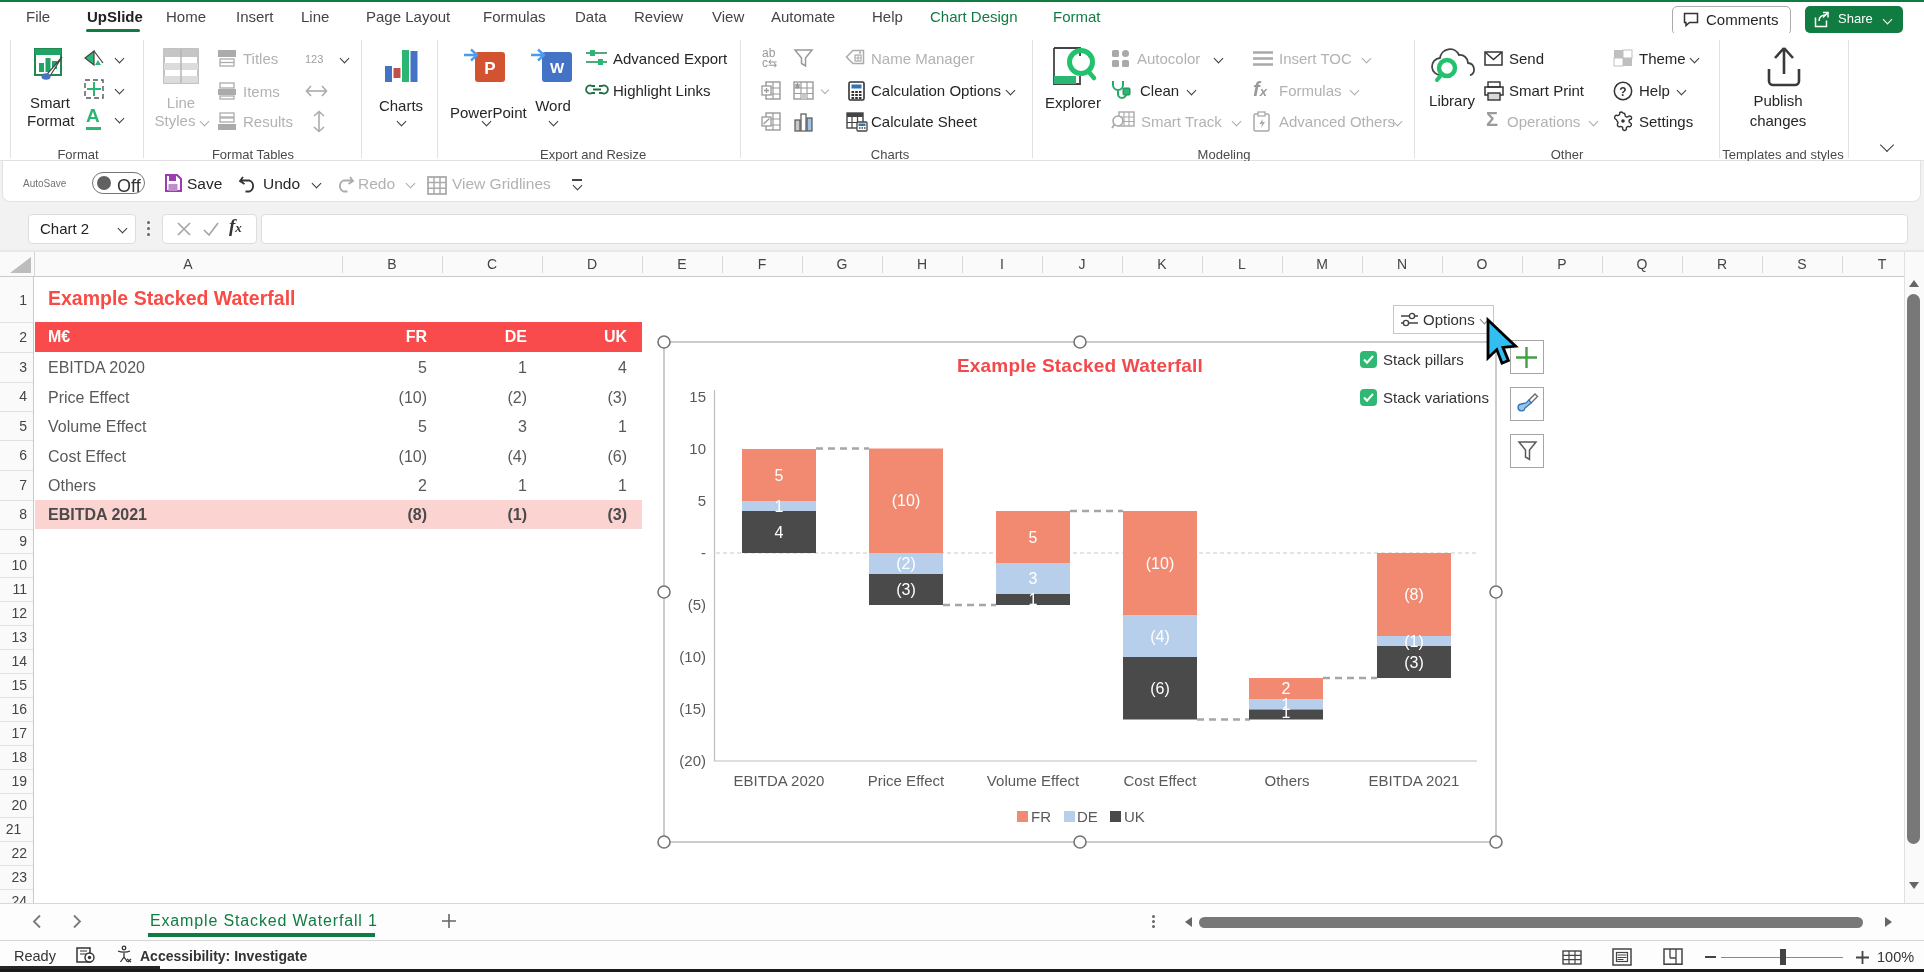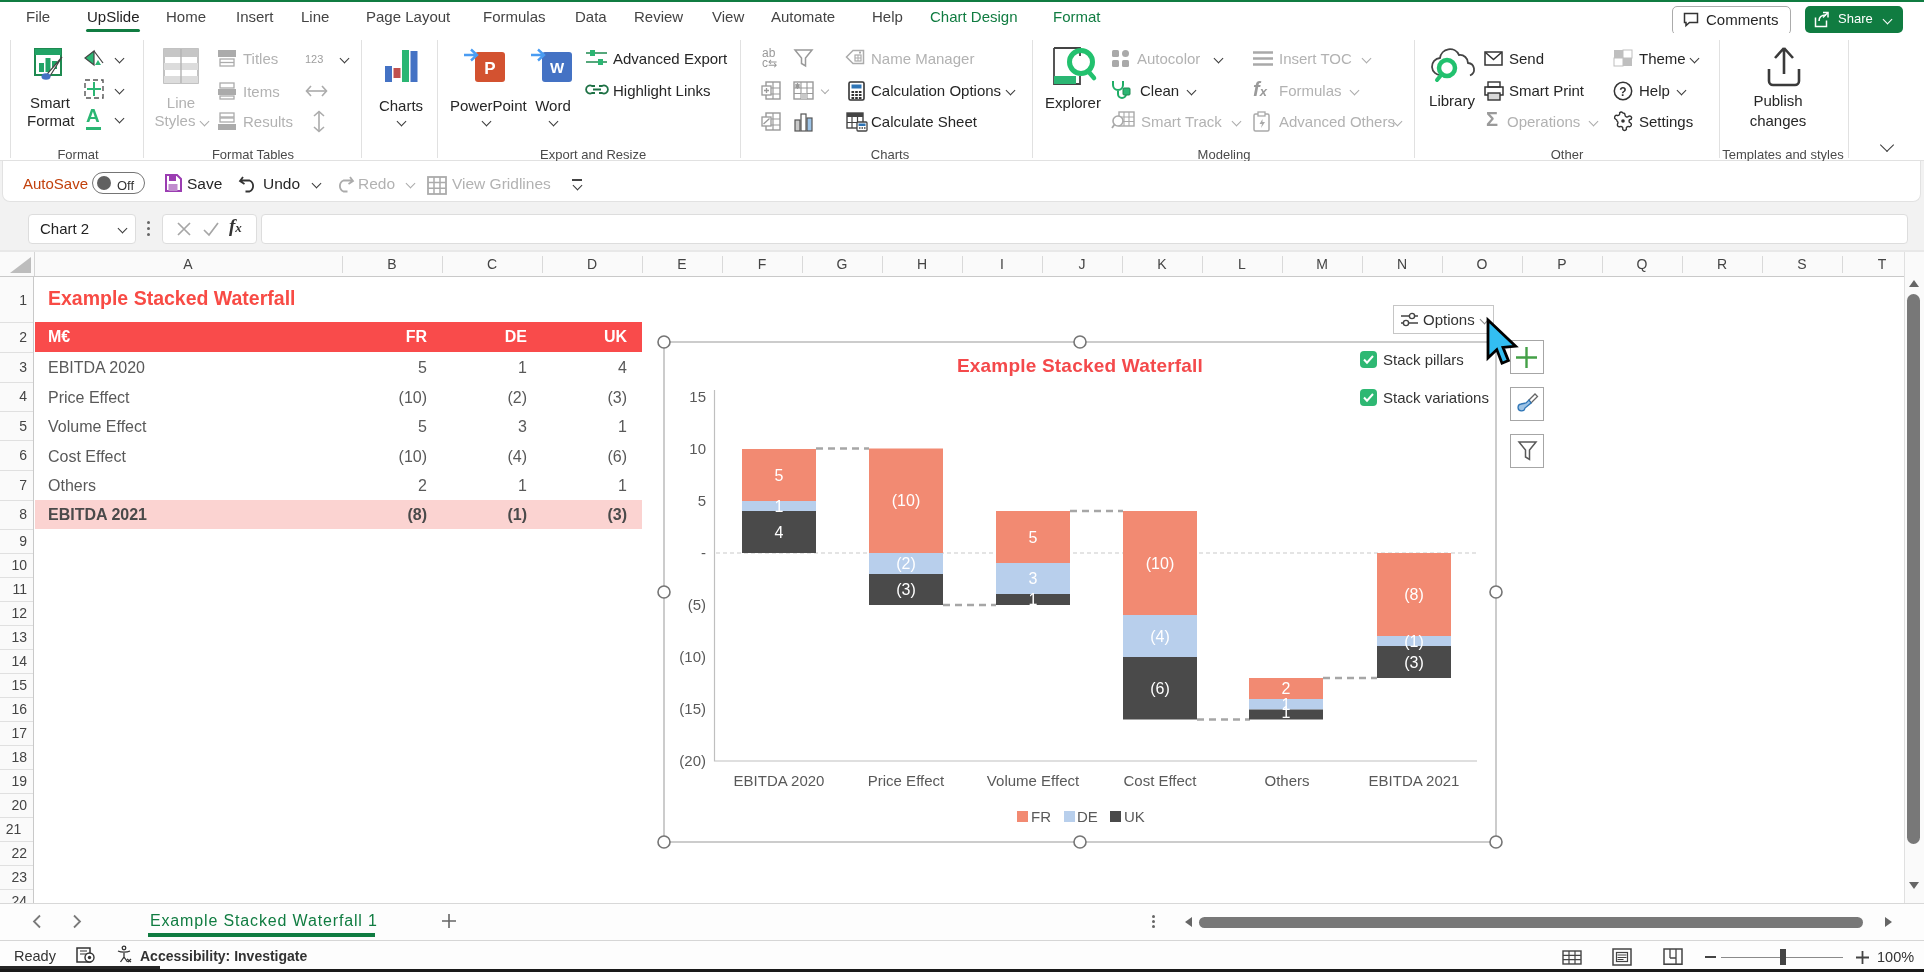--- a/index.html
+++ b/index.html
@@ -17,21 +17,21 @@
 .num{position:absolute;font-size:16px;color:#595959;white-space:nowrap}
 .hdr{position:absolute;font-size:14px;color:#444;text-align:center}
 </style>
 </head>
 <body>
 
 <div class="a" style="left:0;top:0;width:1924px;height:2px;background:#107C41"></div>
 
 <div id="menubar" class="a" style="left:0;top:2px;width:1924px;height:31px;background:#fff"></div>
 <div class="menu" style="left:26px">File</div>
-<div class="menu" style="left:87px;color:#222;font-weight:normal">UpSlide</div>
+<div class="menu" style="left:87px;color:#222;font-weight:bold">UpSlide</div>
 <div class="a" style="left:86px;top:29px;width:54px;height:3px;background:#107C41;border-radius:2px"></div>
 <div class="menu" style="left:166px">Home</div>
 <div class="menu" style="left:236px">Insert</div>
 <div class="menu" style="left:301px">Line</div>
 <div class="menu" style="left:366px">Page Layout</div>
 <div class="menu" style="left:483px">Formulas</div>
 <div class="menu" style="left:575px">Data</div>
 <div class="menu" style="left:634px">Review</div>
 <div class="menu" style="left:712px">View</div>
 <div class="menu" style="left:771px">Automate</div>
@@ -147,21 +147,21 @@
 <rect x="26.5" y="2" width="7" height="31" fill="#4472C4"></rect>
 </svg>
 <div class="tx" style="left:378px;top:97px;width:46px;text-align:center">Charts</div>
 <div class="cv" style="left:398px;top:118px"></div>
 
 <svg style="left:464px;top:47px" width="41" height="36" viewBox="0 0 41 36">
 <rect x="11" y="5" width="30" height="30" rx="3" fill="#D35230"></rect>
 <text x="26" y="27" font-size="17" font-weight="bold" fill="#fff" text-anchor="middle" font-family="Liberation Sans">P</text>
 <path d="M0 8 h12 M7 2.5 l6 5.5 -6 5.5" fill="none" stroke="#4A9CF2" stroke-width="2.4"></path>
 </svg>
-<div class="tx" style="left:450px;top:97px;width:72px;text-align:left">PowerPoint</div>
+<div class="tx" style="left:450px;top:104px;width:72px;text-align:left">PowerPoint</div>
 <div class="cv" style="left:483px;top:118px"></div>
 <svg style="left:531px;top:47px" width="41" height="36" viewBox="0 0 41 36">
 <rect x="11" y="5" width="30" height="30" rx="3" fill="#4472C4"></rect>
 <text x="26" y="26" font-size="15" font-weight="bold" fill="#fff" text-anchor="middle" font-family="Liberation Sans">W</text>
 <path d="M0 8 h12 M7 2.5 l6 5.5 -6 5.5" fill="none" stroke="#4A9CF2" stroke-width="2.4"></path>
 </svg>
 <div class="tx" style="left:530px;top:97px;width:46px;text-align:center">Word</div>
 <div class="cv" style="left:550px;top:118px"></div>
 <svg style="left:586px;top:49px" width="21" height="18" viewBox="0 0 21 18">
     <path d="M0 4 h21 M0 13 h21" stroke="#1E8A50" stroke-width="1.6"></path>
@@ -326,24 +326,24 @@
 
 <svg style="left:1761px;top:45px" width="46" height="42" viewBox="0 0 46 42">
 <path d="M23 3 v26 M23 3 l-9 10 M23 3 l9 10" fill="none" stroke="#3a3a3a" stroke-width="2.6"></path>
 <path d="M8 24 v12 a4 4 0 0 0 4 4 h22 a4 4 0 0 0 4-4 v-12" fill="none" stroke="#3a3a3a" stroke-width="2.6"></path>
 </svg>
 <div class="tx" style="left:1748px;top:92px;width:60px;text-align:center;font-size:15px">Publish</div>
 <div class="tx" style="left:1748px;top:112px;width:60px;text-align:center;font-size:15px">changes</div>
 
 <div class="a" style="left:0;top:161px;width:1924px;height:89px;background:#F2F2F2"></div>
 <div class="a" style="left:2px;top:161px;width:1919px;height:41px;background:#fff;border:1px solid #E2E2E2;border-top:none;border-radius:0 0 8px 8px;box-sizing:border-box"></div>
-<div class="tx" style="left:23px;top:175px;font-size:15px;color:#c2410c">AutoSave</div>
+<div class="tx" style="left:23px;top:175px;font-size:10px;color:#737373">AutoSave</div>
 <div class="a" style="left:92px;top:172px;width:53px;height:22px;background:#fff;border:1.5px solid #757575;border-radius:11px;box-sizing:border-box"></div>
 <div class="a" style="left:97px;top:176px;width:14px;height:14px;background:#616161;border-radius:7px"></div>
-<div class="tx" style="left:117px;top:177px;font-size:13px;color:#333">Off</div>
+<div class="tx" style="left:117px;top:177px;font-size:18px;color:#333">Off</div>
 <svg style="left:164px;top:174px" width="18" height="18" viewBox="0 0 18 18">
     <path d="M2 1 h11 l4 4 v12 h-15 z" fill="#fff" stroke="#9B3DB2" stroke-width="2"></path>
     <rect x="5" y="1.5" width="7" height="5.5" fill="#9B3DB2"></rect>
     <rect x="4.5" y="10" width="9" height="7" fill="#C08CCE"></rect>
   </svg>
 <div class="tx" style="left:187px;top:175px;font-size:15.5px">Save</div>
 <svg style="left:239px;top:174px" width="19" height="18" viewBox="0 0 19 18">
     <path d="M4 3 L1 7 l4.5 3 M1.5 6.5 h9 a6 6 0 0 1 0 11 h-4" fill="none" stroke="#333" stroke-width="1.8"></path>
   </svg>
 <div class="tx" style="left:263px;top:175px;font-size:15.5px">Undo</div>

